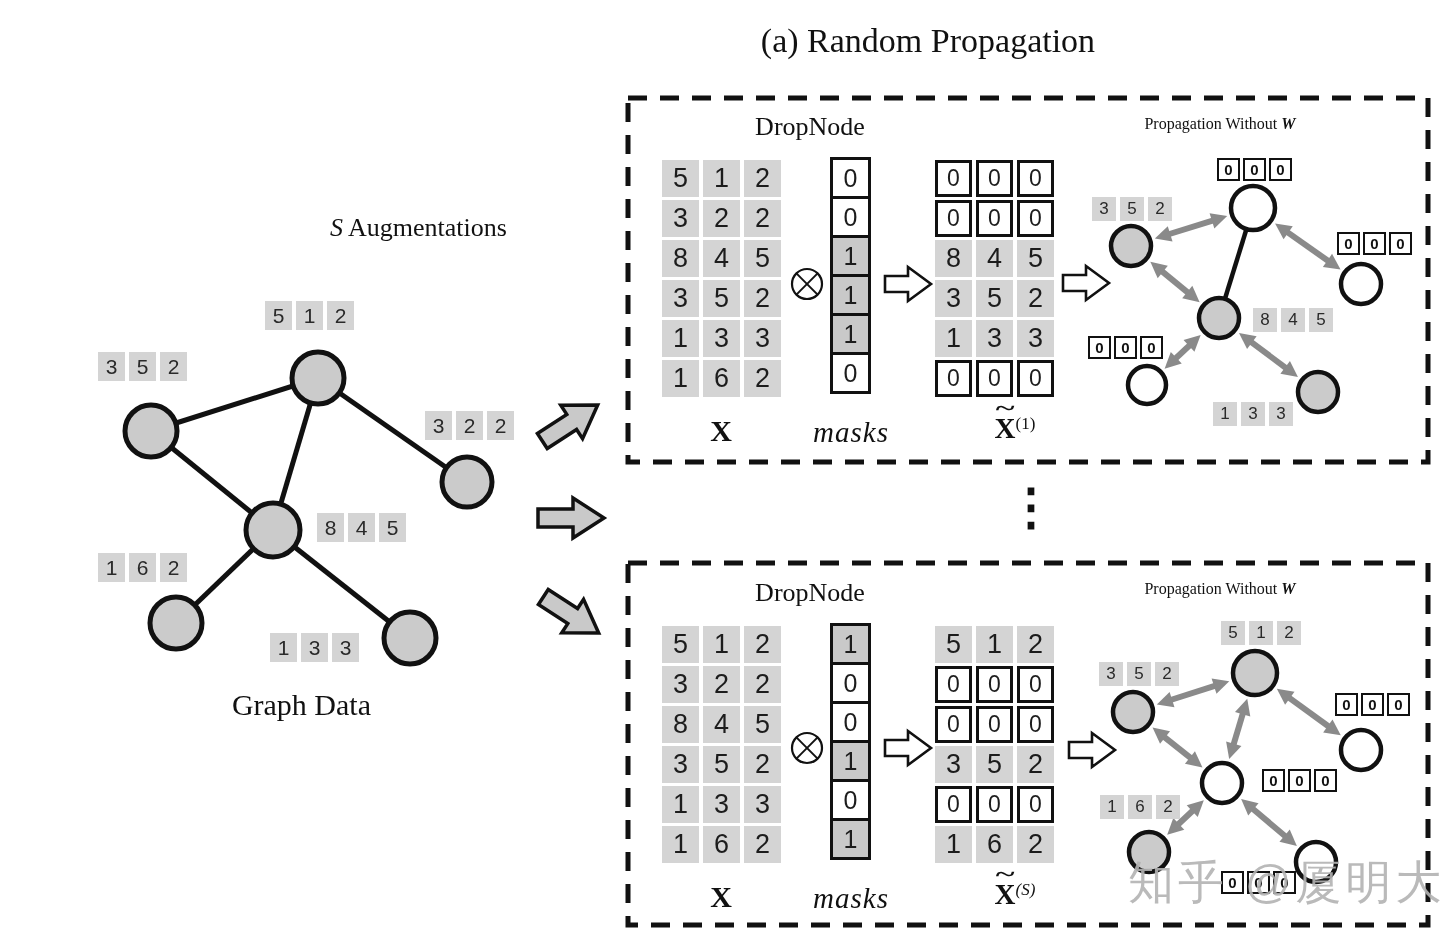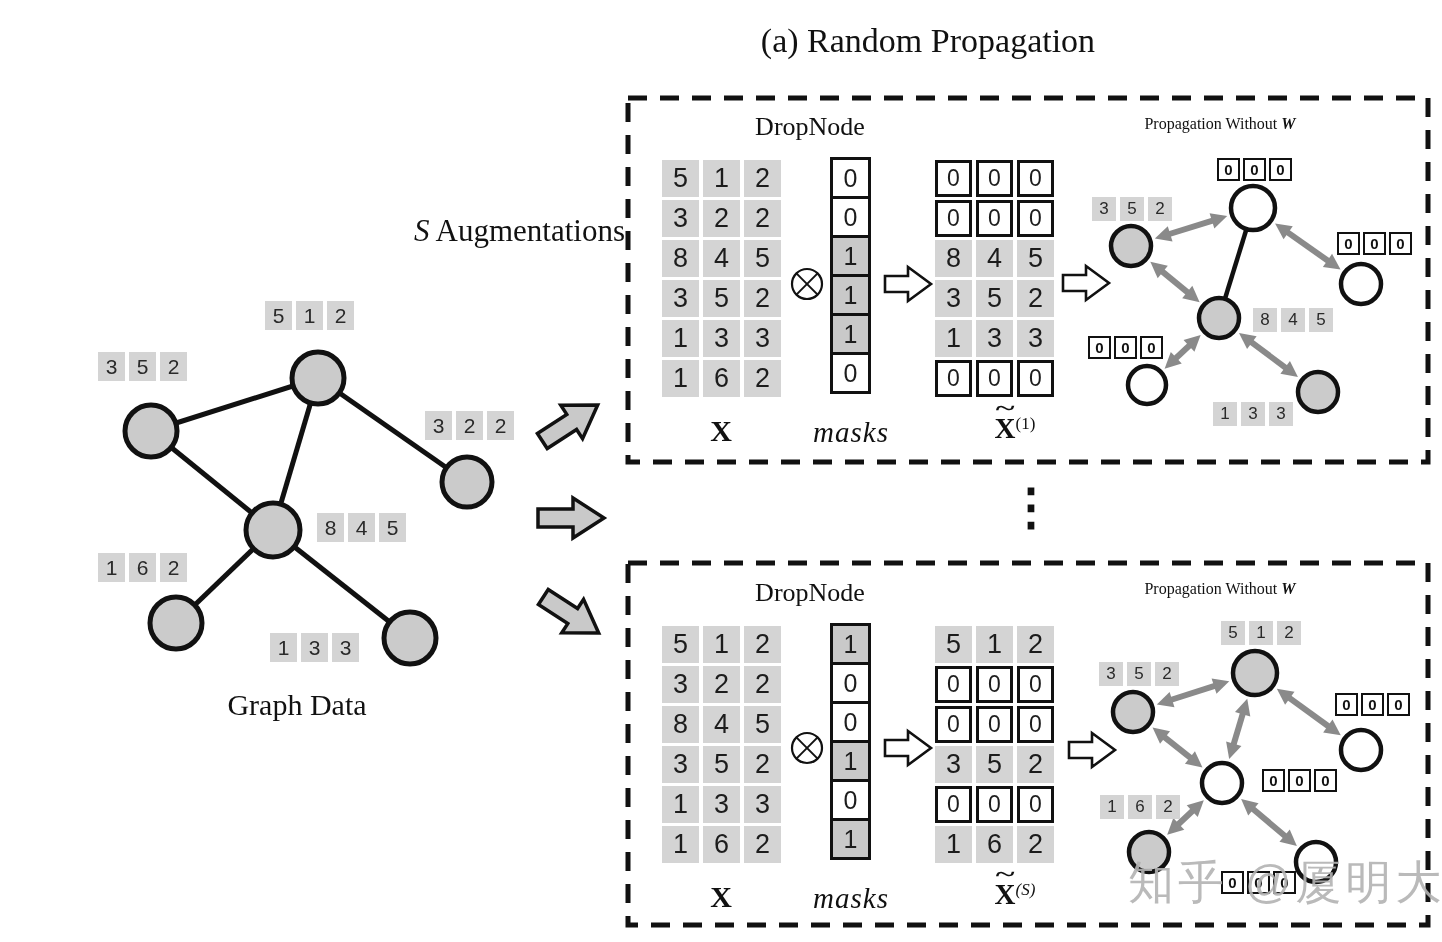--- a/index.html
+++ b/index.html
@@ -2,21 +2,21 @@
 <html><head>
 <meta charset="utf-8">
 <style>
   html,body{margin:0;padding:0;background:#fff;}
   #page{position:relative;width:1442px;height:942px;background:#fff;overflow:hidden;
         font-family:"Liberation Serif",serif;color:#111;}
   #layer{position:absolute;left:0;top:0;z-index:1;}
   .abs{position:absolute;z-index:3;}
   .ctr{text-align:center;}
   .title{font-size:34px;}
-  .saug{font-size:31px;text-align:right;}
+  .saug{font-size:26px;}
   .caption{font-size:30px;}
   .dnlabel{font-size:26px;}
   .ptitle{font-size:16px;}
   .wit{font-style:italic;font-weight:700;}
   .xlabel{font-size:30px;font-weight:700;}
   .mlabel{font-size:29px;font-style:italic;letter-spacing:1px;}
   .rlabel{font-size:29px;font-weight:700;}
   .rlabel sup{font-weight:400;font-size:17px;vertical-align:9px;}
   .rlabel sup.it{font-style:italic;}
   .xt{position:relative;display:inline-block;}
@@ -145,21 +145,21 @@
       </g>
       <g transform="translate(571,615) rotate(33)">
         <polygon points="-33,-9 2,-9 2,-20 33,0 2,20 2,9 -33,9" fill="#c9c9c9" stroke="#111111" stroke-width="3.5" stroke-linejoin="miter"></polygon>
       </g>
     </svg>
 
   <div class="abs title ctr" style="left:628px;top:22px;width:600px;">(a) Random Propagation</div>
 
   <div class="abs saug" style="left:330px;top:213px;width:295px;"><i>S</i><span> Augmentations</span></div>
 
-  <div class="abs caption ctr" style="left:217px;top:688px;width:160px;">Graph Data</div>
+  <div class="abs caption ctr" style="left:211px;top:688px;width:160px;text-align:right;">Graph Data</div>
 
   <div class="abs dots ctr" style="left:1006px;top:484px;width:44px;">⋮</div>
 
   <div class="abs dnlabel ctr" style="left:700px;top:112px;width:220px;">DropNode</div>
   <div class="abs ptitle ctr" style="left:1070px;top:115px;width:300px;"><span>Propagation Without </span><span class="wit">W</span></div>
   <div class="abs xlabel ctr" style="left:662px;top:414px;width:118px;">X</div>
   <div class="abs mlabel ctr" style="left:796px;top:416px;width:110px;">masks</div>
   <div class="abs rlabel ctr" style="left:950px;top:412px;width:130px;"><span class="xt"><span class="tld">~</span><span>X</span></span><sup>(1)</sup></div>
 
   <div class="abs dnlabel ctr" style="left:700px;top:578px;width:220px;">DropNode</div>

